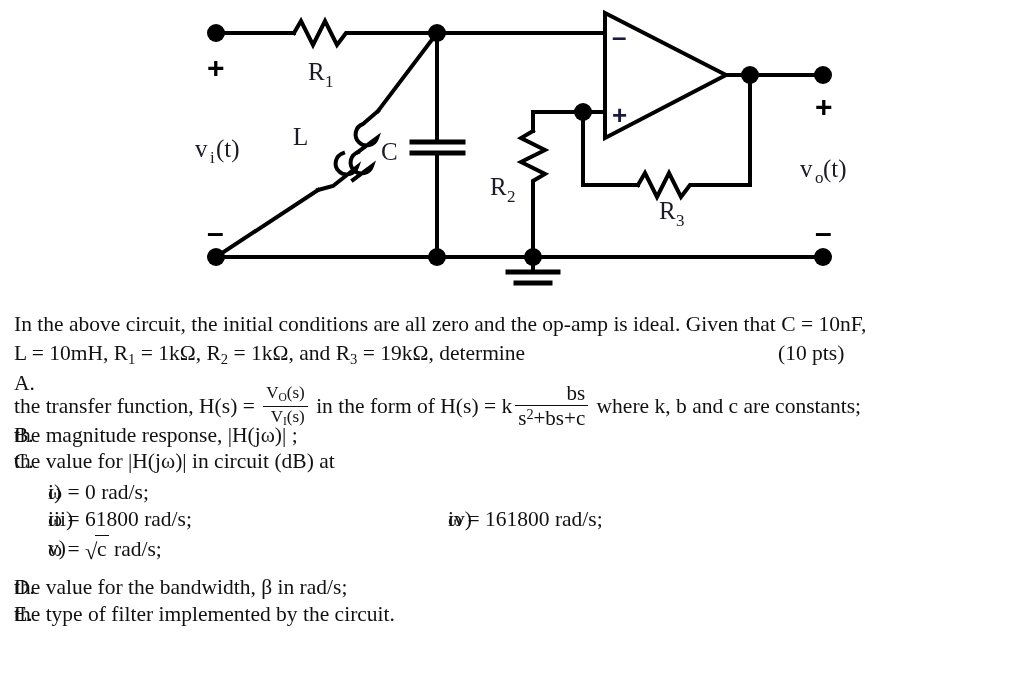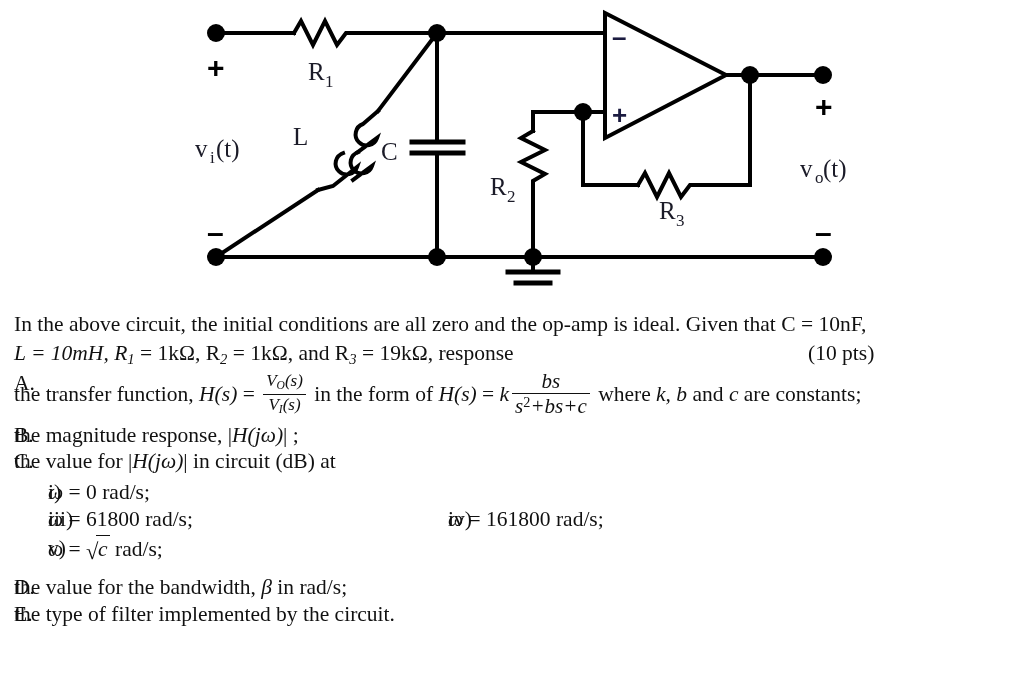--- a/index.html
+++ b/index.html
@@ -66,21 +66,21 @@
   }
   .para {
     position: absolute;
     font-size: 21.5px;
     line-height: 28px;
     color: #111111;
     white-space: nowrap;
   }
   #intro-line-1 { left: 14px; top: 8px; }
   #intro-line-2 { left: 14px; top: 37px; }
-  #pts-label    { left: 808px; top: 37px; }
+  #pts-label    { left: 778px; top: 37px; }
 
   .item {
     position: absolute;
     font-size: 21.5px;
     line-height: 27px;
     color: #111111;
     white-space: nowrap;
   }
   .marker {
     position: absolute;
@@ -94,30 +94,30 @@
   #item-c { left: 14px; top: 146px; }
   #item-d { left: 14px; top: 272px; }
   #item-e { left: 14px; top: 299px; }
 
   #sub-i   { left: 48px; top: 177px; }
   #sub-ii  { left: 448px; top: 177px; }
   #sub-iii { left: 48px; top: 204px; }
   #sub-iv  { left: 448px; top: 204px; }
   #sub-v   { left: 48px; top: 233px; }
 
-  .it { font-style: italic; }
+  .it { }
 
   
   .frac {
     display: inline-block;
     vertical-align: -0.52em;
-    text-align: center;
+    text-align: right;
     font-size: 17px;
     line-height: 1.05;
-    margin: 0 3px;
+    margin: 12px 3px;
   }
   .frac .num {
     display: block;
     padding: 0 3px 1px 3px;
     border-bottom: 1.4px solid #111;
   }
   .frac .den {
     display: block;
     padding: 1px 3px 0 3px;
   }
@@ -242,21 +242,21 @@
         <text class="clab" x="823" y="177">(t)</text>
       </g>
     </svg>
   </div>
 
   <div id="question-block">
 
     <div class="para" id="intro-line-1">In the above circuit, the initial conditions are all zero and the op-amp is ideal.  Given that C = 10nF,</div>
 
     <div class="para" id="intro-line-2">
-      <span class="it">L = 10mH, R</span><span class="sub it">1</span><span> = 1kΩ, R</span><span class="sub it">2</span><span> = 1kΩ, and  R</span><span class="sub it">3</span><span> = 19kΩ, response</span>
+      <span class="it">L = 10mH, R</span><span class="sub it">1</span><span> = 1kΩ, R</span><span class="sub it">2</span><span> = 1kΩ, and  R</span><span class="sub it">3</span><span> = 19kΩ, determine</span>
     </div>
 
     <div class="para" id="pts-label">(10 pts)</div>
 
     <div class="item" id="item-a">
       <span class="marker">A.</span><span class="itemtext"><span>the transfer function, </span><span class="it">H(s)</span><span> = </span><span class="frac"><span class="num"><span class="it">V</span><span class="sub it">O</span><span class="it">(s)</span></span><span class="den"><span class="it">V</span><span class="sub it">I</span><span class="it">(s)</span></span></span><span> in the form of  </span><span class="it">H(s)</span><span> = </span><span class="it">k</span><span class="frac tight"><span class="num it">bs</span><span class="den"><span class="it">s</span><span class="sup">2</span><span class="it">+bs+c</span></span></span><span> where </span><span class="it">k</span><span class="it">, b</span><span> and </span><span class="it">c</span><span> are constants;</span></span>
     </div>
 
     <div class="item" id="item-b">
       <span class="marker">B.</span><span class="itemtext"><span>the magnitude response, |</span><span class="it">H(jω)</span><span>| ;</span></span>

